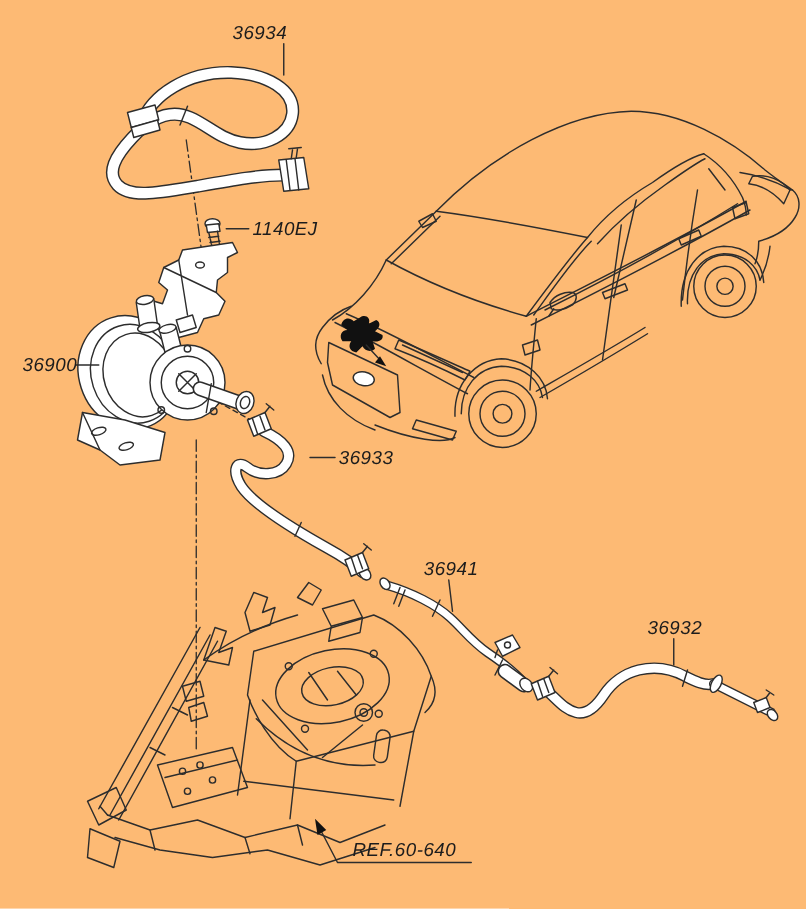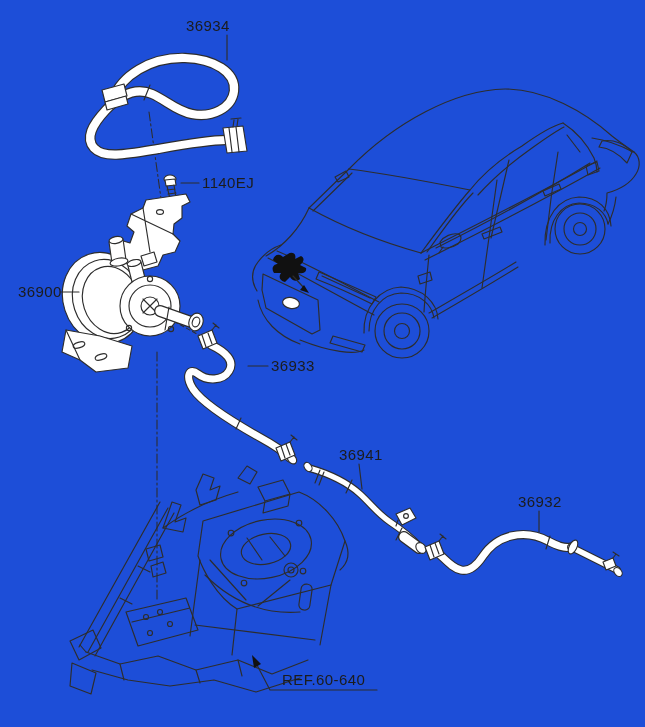--- a/index.html
+++ b/index.html
@@ -1,17 +1,17 @@
 <!DOCTYPE html>
 <html><head>
 <meta charset="utf-8">
 <style>
   html,body{margin:0;padding:0;background:#ffffff;}
-  .stage{position:relative;width:645px;height:727px;background:#1d4ed8;overflow:hidden;
-         font-family:"Liberation Sans",sans-serif;}
+  .stage{position:relative;width:645px;height:727px;background:#fdba74;overflow:hidden;
+         font-family:"Liberation Sans",sans-serif;font-style:italic;}
   svg{display:block;}
   .art path,.art line,.art ellipse,.art circle,.art rect,.art polyline{
     fill:none;stroke:#2d2d2d;stroke-width:1.15;stroke-linecap:round;stroke-linejoin:round;}
   .art .wfill{fill:#ffffff;}
   .art .blk{fill:#111111;stroke:none;}
   .art .tube-o{stroke-width:10.5;stroke:#2d2d2d;}
   .art .tube-i{stroke-width:8.2;stroke:#ffffff;}
   .art .tube2-o{stroke-width:9.2;stroke:#2d2d2d;}
   .art .tube2-i{stroke-width:7.0;stroke:#ffffff;}
   .art .pipe-o{stroke-width:7.6;stroke:#2d2d2d;}

